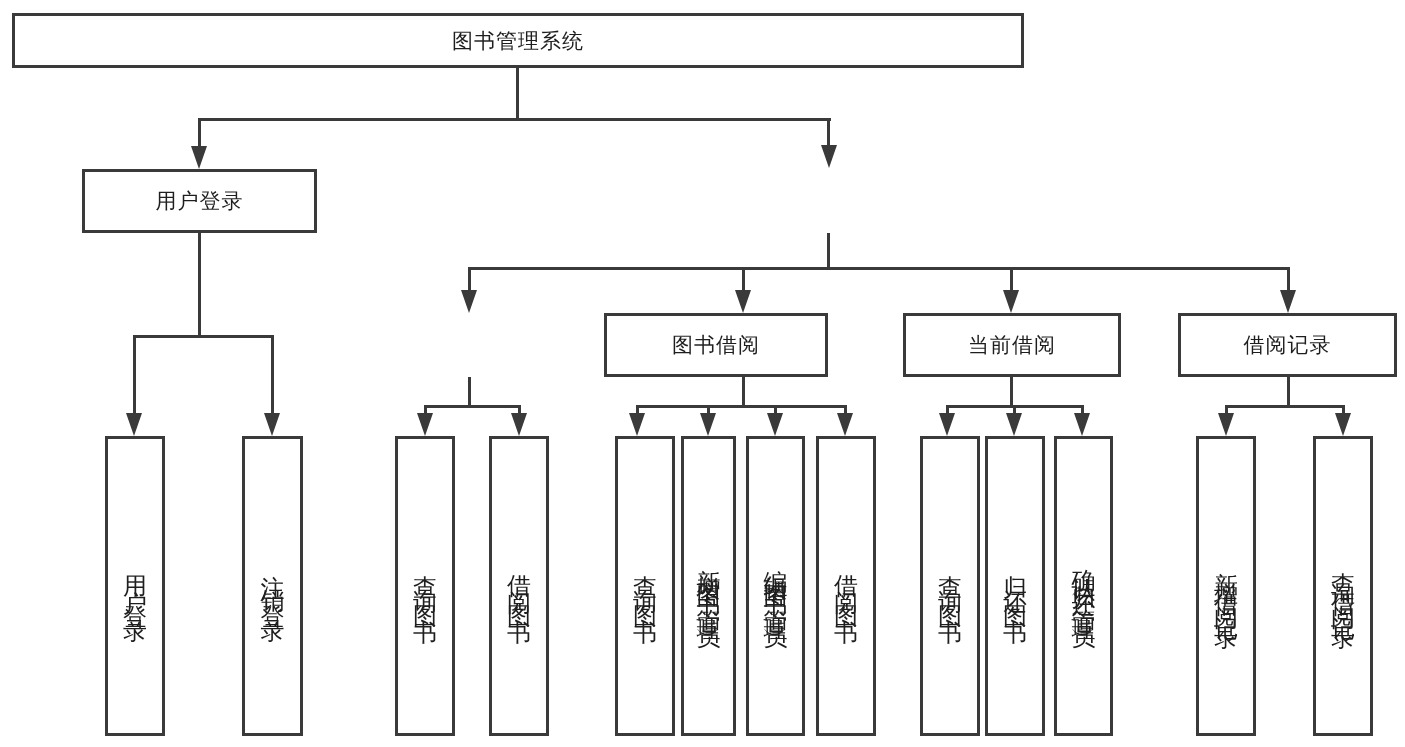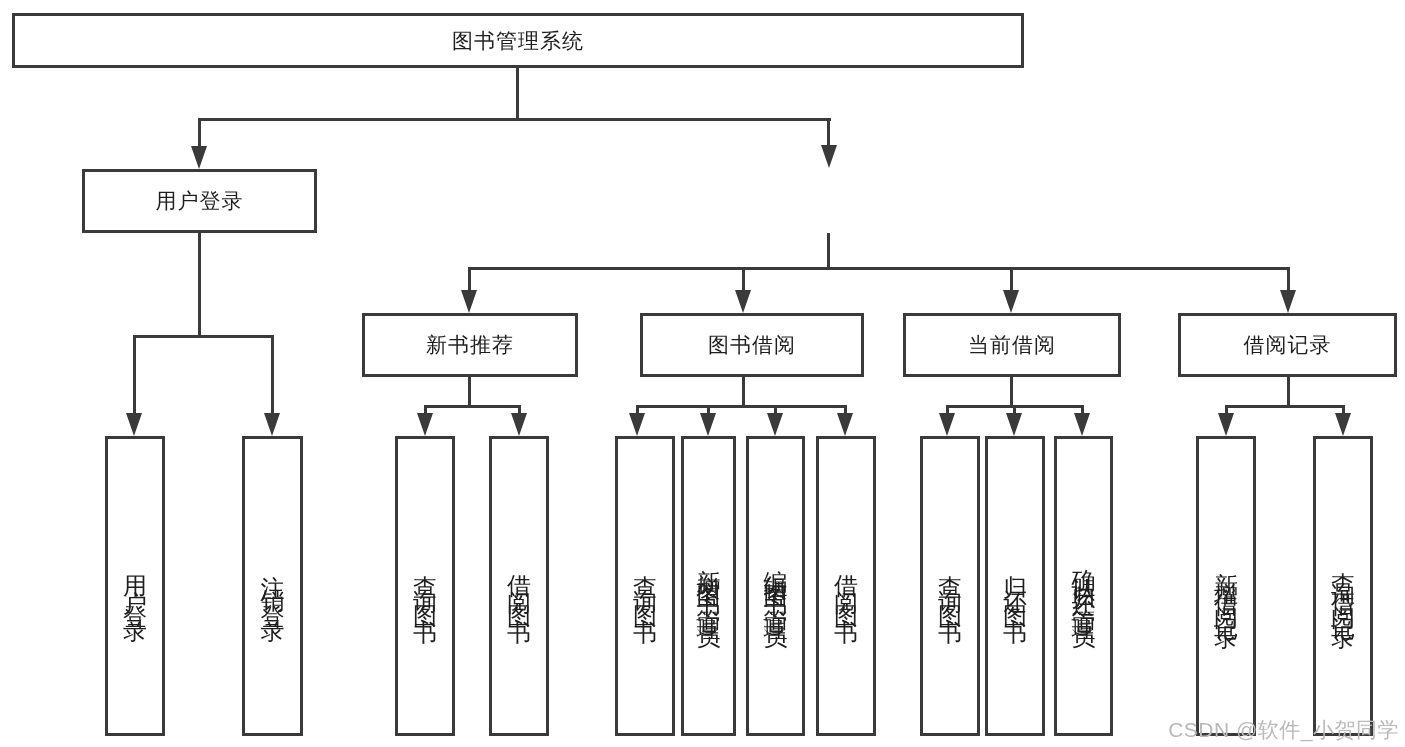--- a/index.html
+++ b/index.html
@@ -38,25 +38,22 @@
 
   <div class="node node-h" style="left:12px;top:13px;width:1012px;height:55px">
     <span>图书管理系统</span>
   </div>
 
   <div class="node node-h" style="left:82px;top:169px;width:235px;height:64px">
     <span>用户登录</span>
   </div>
 
 
-  <div class="node node-h" style="left:362px;top:313px;width:216px;height:64px">
-    <span>新书推荐</span>
-  </div>
 
-  <div class="node node-h" style="left:640px;top:313px;width:224px;height:64px">
+  <div class="node node-h" style="left:604px;top:313px;width:224px;height:64px">
     <span>图书借阅</span>
   </div>
 
   <div class="node node-h" style="left:1178px;top:313px;width:219px;height:64px">
     <span>借阅记录</span>
   </div>
 
   <div class="node node-h" style="left:903px;top:313px;width:218px;height:64px">
     <span>当前借阅</span>
   </div>
@@ -165,15 +162,14 @@
   <div class="vline" style="left:1081px;top:405px;height:12px"></div>
   <div class="arrow" style="left:1074px;top:413px"></div>
 
   <div class="vline" style="left:1287px;top:377px;height:31px"></div>
   <div class="hline" style="left:1225px;top:405px;width:120px"></div>
   <div class="vline" style="left:1225px;top:405px;height:12px"></div>
   <div class="arrow" style="left:1218px;top:413px"></div>
   <div class="vline" style="left:1342px;top:405px;height:12px"></div>
   <div class="arrow" style="left:1335px;top:413px"></div>
 
-  <div class="watermark">CSDN @软件_小贺同学</div>
 
 </div>
 
 </body></html>

